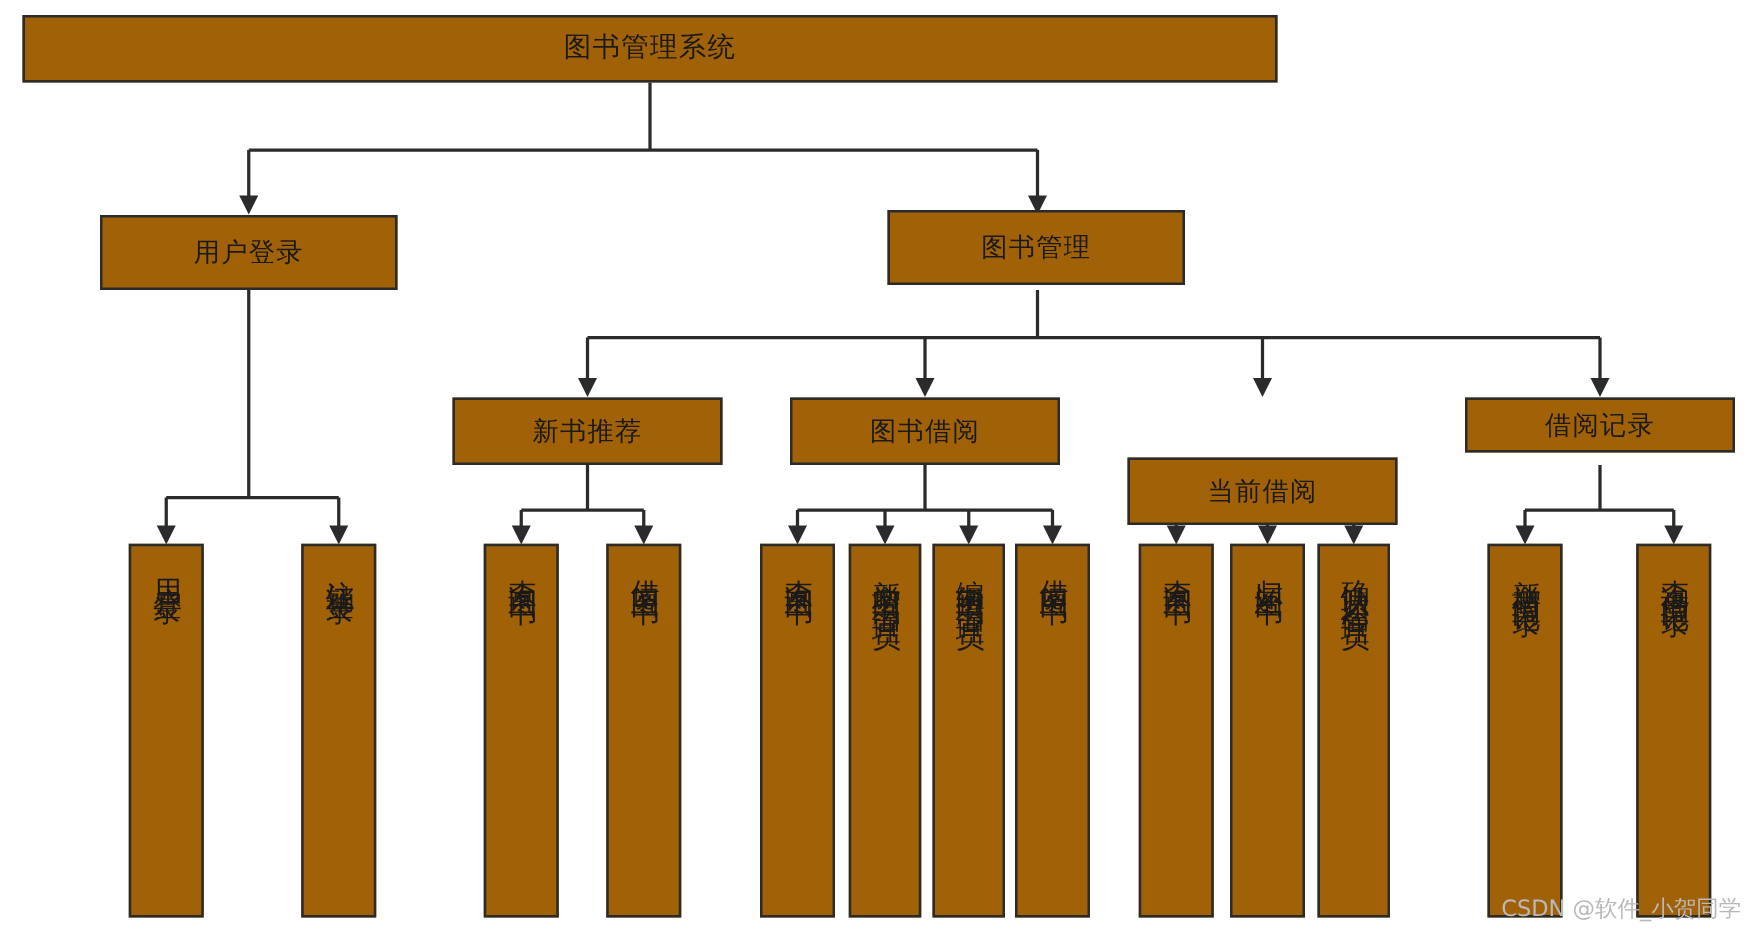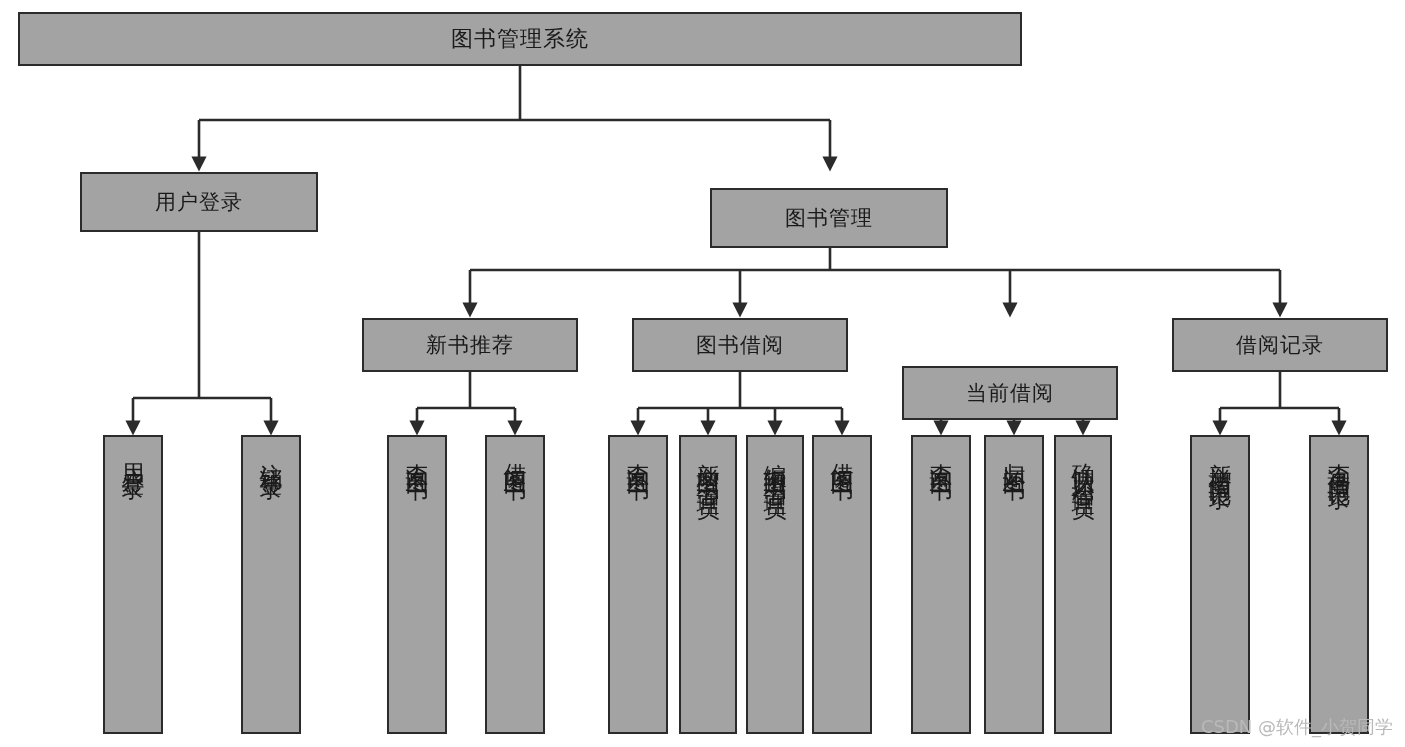--- a/index.html
+++ b/index.html
@@ -20,21 +20,21 @@
   #edges {
     position: absolute;
     left: 0;
     top: 0;
     width: 1405px;
     height: 747px;
   }
   .node {
     position: absolute;
     box-sizing: border-box;
-    background: #a3a3a3;
+    background: #a16207;
     border: 2px solid #2b2b2b;
     display: flex;
     align-items: center;
     justify-content: center;
     color: #1a1a1a;
   }
   .node-label {
     display: block;
     text-align: center;
     line-height: 1.05;
@@ -131,34 +131,34 @@
     </g>
   </svg>
 
   <div class="node h-node root" style="left:18px; top:12px; width:1004px; height:54px;">
     <span class="node-label">图书管理系统</span>
   </div>
 
   <div class="node h-node" style="left:80px; top:172px; width:238px; height:60px;">
     <span class="node-label">用户登录</span>
   </div>
-  <div class="node h-node" style="left:710px; top:188px; width:238px; height:60px;">
+  <div class="node h-node" style="left:710px; top:168px; width:238px; height:60px;">
     <span class="node-label">图书管理</span>
   </div>
 
   <div class="node h-node" style="left:632px; top:318px; width:216px; height:54px;">
     <span class="node-label">图书借阅</span>
   </div>
   <div class="node h-node" style="left:362px; top:318px; width:216px; height:54px;">
     <span class="node-label">新书推荐</span>
   </div>
   <div class="node h-node" style="left:902px; top:318px; width:216px; height:54px;margin-top:48px;">
     <span class="node-label">当前借阅</span>
   </div>
-  <div class="node h-node" style="left:1172px; top:318px; width:216px; height:54px;">
+  <div class="node h-node" style="left:1172px; top:318px; width:216px; height:44px;">
     <span class="node-label">借阅记录</span>
   </div>
 
   <div class="node v-node" style="left:103px; top:435px; width:60px; height:299px;">
     <span class="node-label">用户登录</span>
   </div>
   <div class="node v-node" style="left:241px; top:435px; width:60px; height:299px;">
     <span class="node-label">注销登录</span>
   </div>
   <div class="node v-node" style="left:387px; top:435px; width:60px; height:299px;">

